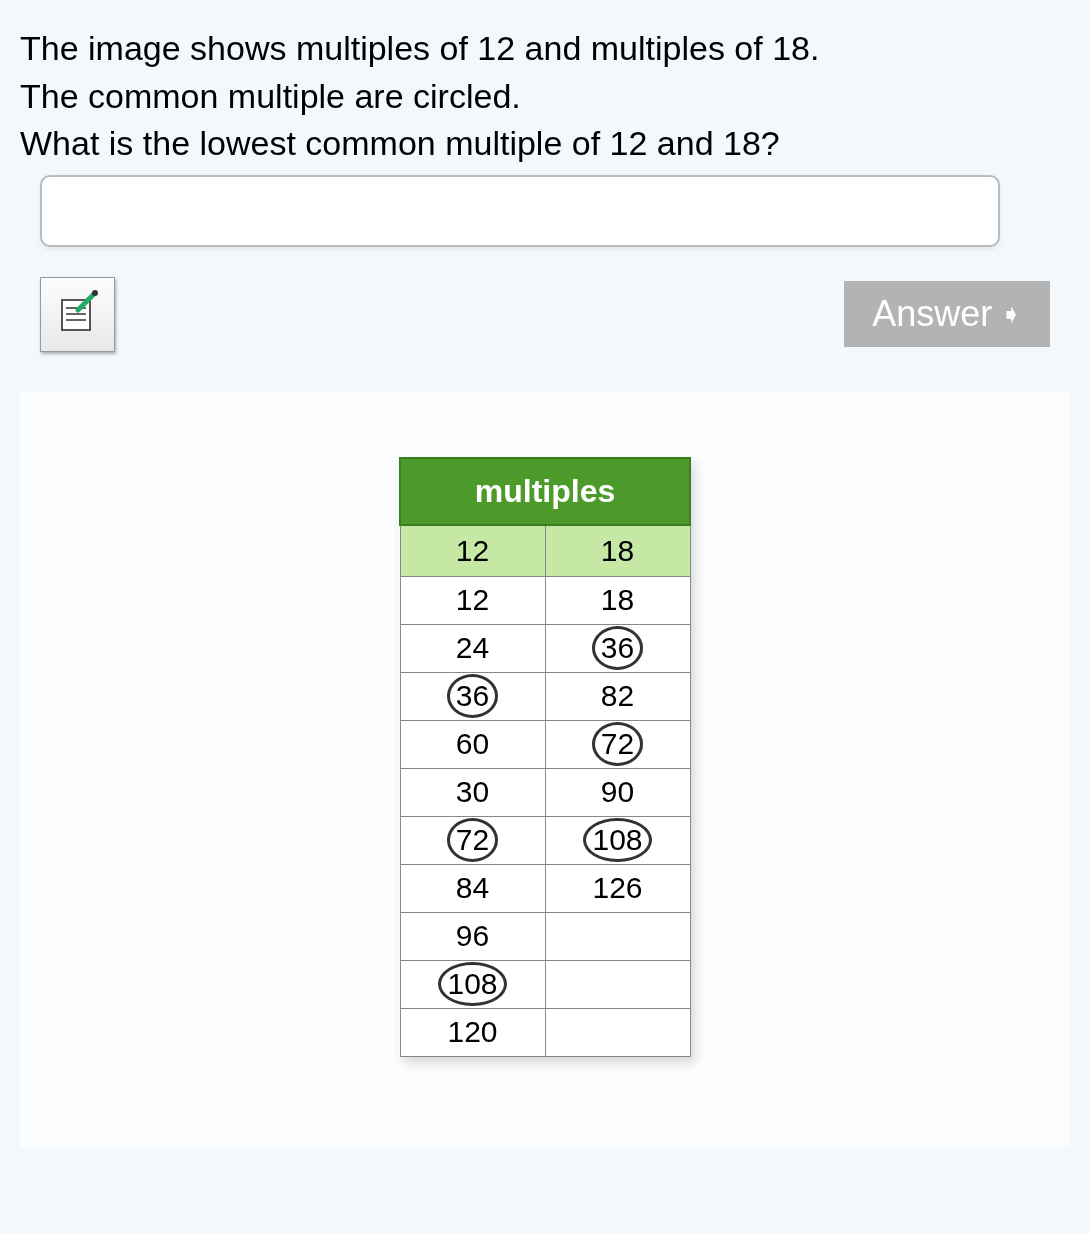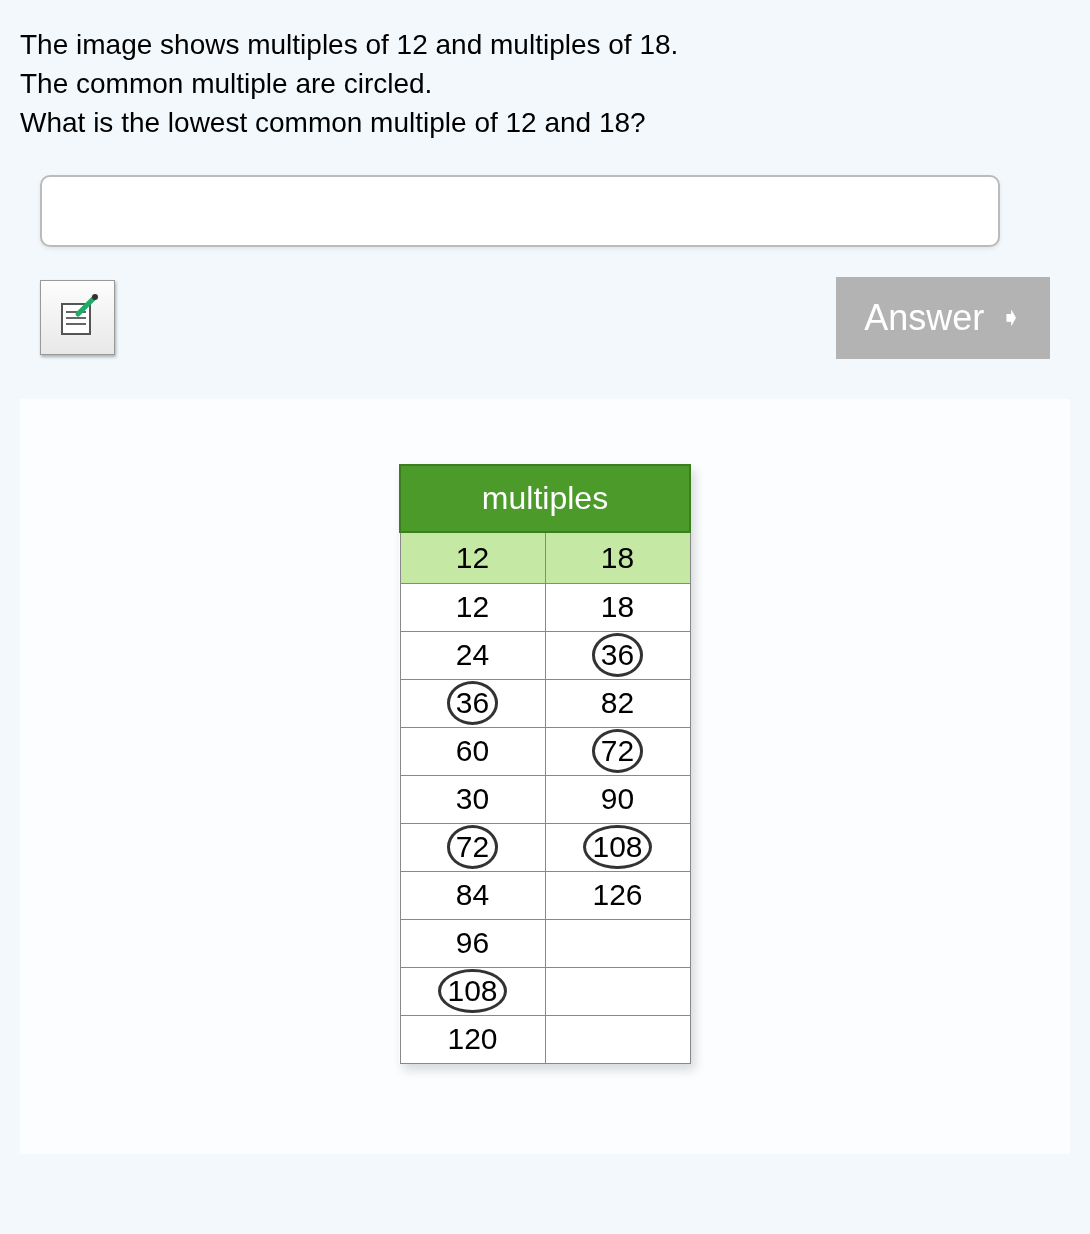--- a/index.html
+++ b/index.html
@@ -8,24 +8,24 @@
     padding: 0;
   }
   body {
     font-family: Arial, Helvetica, sans-serif;
     background: #f2f8fb;
     width: 1090px;
     height: 1234px;
     padding: 25px 20px;
   }
   .question {
-    font-size: 28px;
+    font-size: 34px;
     color: #000;
     line-height: 1.4;
-    margin-bottom: 32px;
+    margin-bottom: 7px;
   }
   .input-row {
     margin-bottom: 30px;
   }
   .answer-input {
     width: 960px;
     height: 72px;
     font-size: 30px;
     border: 2px solid #bbb;
     border-radius: 10px;
@@ -46,46 +46,46 @@
     height: 75px;
     background: linear-gradient(#fdfdfd, #e8e8e8);
     border: 1px solid #999;
     display: flex;
     align-items: center;
     justify-content: center;
     cursor: pointer;
     box-shadow: 1px 2px 3px rgba(0,0,0,0.3);
   }
   .answer-btn {
-    height: 82px;
+    height: 66px;
     padding: 0 28px;
     background: #b3b3b3;
     color: #fff;
     font-size: 36px;
     border: none;
     cursor: pointer;
     display: flex;
     align-items: center;
-    gap: 16px;
+    gap: 8px;
   }
   .panel {
     background: #fcfdfe;
     padding: 65px 0 90px 0;
     display: flex;
     justify-content: center;
   }
   .mtable {
     border-collapse: collapse;
     box-shadow: 4px 6px 10px rgba(0,0,0,0.15);
   }
   .mtable th.title {
     background: #4c9a2a;
     color: #fff;
     font-size: 32px;
-    font-weight: normal;
+    font-weight: bold;
     padding: 14px 0;
     border: 2px solid #3d7d22;
   }
   .mtable th.colh {
     background: #c5e8a5;
     color: #000;
     font-size: 30px;
     font-weight: normal;
     width: 145px;
     padding: 8px 0;

